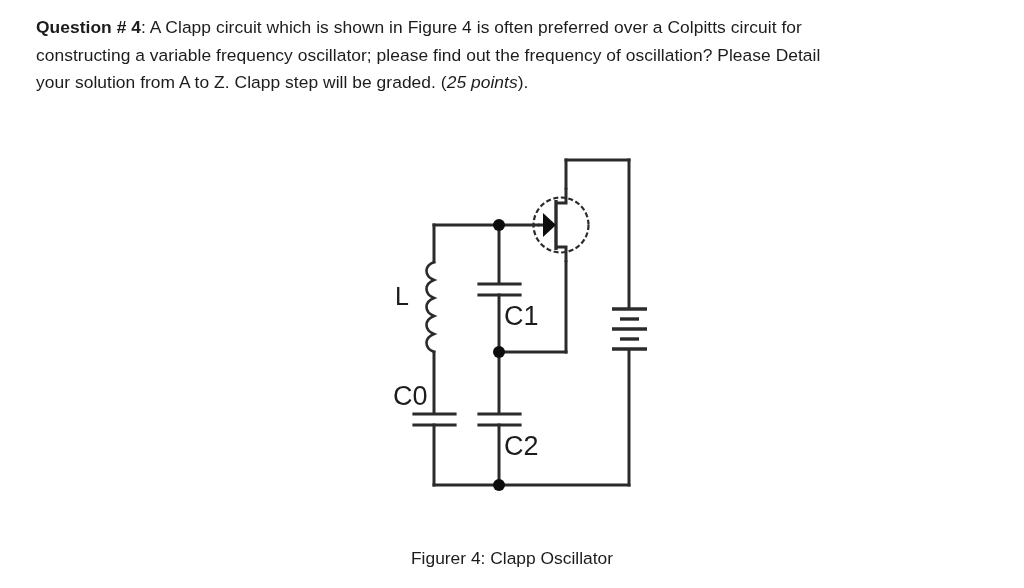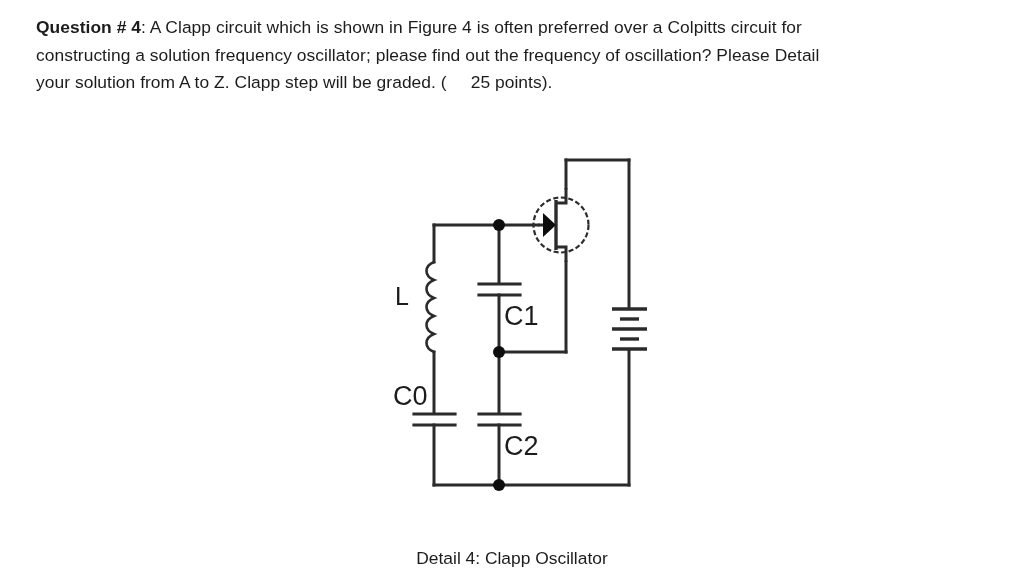--- a/index.html
+++ b/index.html
@@ -33,21 +33,21 @@
     font-size: 17.4px;
     line-height: 27.5px;
     color: #1c1c1c;
     letter-spacing: 0.05px;
     text-align: left;
   }
   .q-label {
     font-weight: bold;
   }
   .q-points {
-    margin-left: 24px;
+    font-style: italic;
   }
   .q-line { display: block; white-space: nowrap; }
 
   
   .figure-wrap {
     position: absolute;
     left: 0;
     top: 0;
     width: 1024px;
     height: 588px;
@@ -70,21 +70,21 @@
     color: #1c1c1c;
   }
 </style>
 </head>
 <body>
 
 <div id="page">
 
   <div class="question-block">
     <span class="q-line"><span class="q-label">Question # 4</span><span>:</span><span> A Clapp circuit which is shown in Figure 4 is often preferred over a Colpitts circuit for</span></span>
-    <span class="q-line">constructing a solution frequency oscillator; please find out the frequency of oscillation?  Please Detail</span>
+    <span class="q-line">constructing a variable frequency oscillator; please find out the frequency of oscillation?  Please Detail</span>
     <span class="q-line"><span>your solution from A to Z.  Clapp step will be graded. (</span><span class="q-points">25 points</span><span>).</span></span>
   </div>
 
   <div class="figure-wrap">
     <svg class="circuit" width="1024" height="588" viewBox="0 0 1024 588">
       <g stroke="#2b2b2b" stroke-width="3" fill="none" stroke-linecap="square">
 
         <path d="M 434 225 L 499 225"></path>
 
         <path d="M 434 225 L 434 262"></path>
@@ -156,15 +156,15 @@
 
       <g fill="#1c1c1c" font-family="Liberation Sans, sans-serif" stroke="none">
         <text x="402" y="305" font-size="25" text-anchor="middle">L</text>
         <text x="393" y="405" font-size="27" text-anchor="start">C0</text>
         <text x="504" y="325" font-size="27" text-anchor="start">C1</text>
         <text x="504" y="455" font-size="27" text-anchor="start">C2</text>
       </g>
     </svg>
   </div>
 
-  <div class="figure-caption">Detail 4:  Clapp Oscillator</div>
+  <div class="figure-caption">Figurer 4:  Clapp Oscillator</div>
 
 </div>
 
 </body></html>

